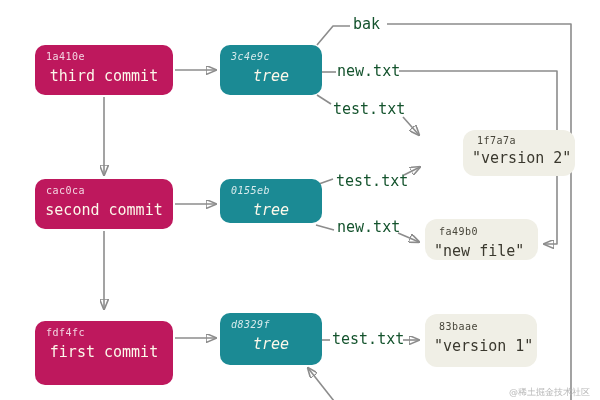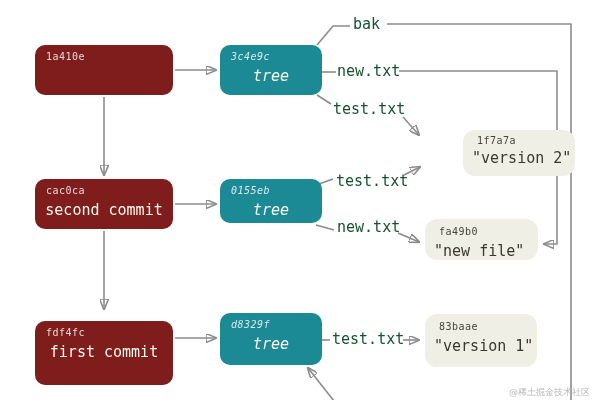--- a/index.html
+++ b/index.html
@@ -14,21 +14,21 @@
   svg.edges path{stroke:#8c8c8c;stroke-width:1.6;fill:none;stroke-linejoin:round;}
   .node{position:absolute;box-sizing:border-box;}
   .node .hash{
     position:absolute;top:6px;left:11px;
     font-size:10px;letter-spacing:0.5px;white-space:nowrap;
   }
   .node .title{
     position:absolute;top:22px;left:0;width:100%;
     font-size:15px;text-align:center;white-space:nowrap;
   }
-  .commit{background:#7f1d1d;border-radius:10px;}
+  .commit{background:#be185d;border-radius:10px;}
   .tree{background:#1b8a94;border-radius:10px;font-style:italic;}
   .commit .hash,.tree .hash{color:rgba(255,255,255,0.82);}
   .commit .title,.tree .title{color:#fcf8ea;}
   .blob{background:#f0efe6;border-radius:12px;}
   .blob .hash{color:#47453a;left:14px;top:7px;}
   .blob .title{text-align:left;left:9px;width:auto;top:21px;color:#3a382e;}
   .edge-label{
     position:absolute;
     font-size:15px;line-height:17px;color:#14532d;white-space:nowrap;
   }
@@ -64,20 +64,21 @@
     <path d="M316,185 L333,179"></path>
     <path d="M404,175 L420,167" marker-end="url(#arrow)"></path>
     <path d="M316,225 L334,230"></path>
     <path d="M398,233 L419,242" marker-end="url(#arrow)"></path>
     <path d="M322,340 H330"></path>
     <path d="M403,340 H419" marker-end="url(#arrow)"></path>
   </svg>
 
   <div class="node commit" style="left:35px;top:45px;width:138px;height:50px;">
     <span class="hash">1a410e</span>
+    <span class="title">third commit</span>
   </div>
   <div class="node commit" style="left:35px;top:179px;width:138px;height:50px;">
     <span class="hash">cac0ca</span>
     <span class="title">second commit</span>
   </div>
   <div class="node commit" style="left:35px;top:313px;width:138px;height:64px;margin-top:8px;">
     <span class="hash">fdf4fc</span>
     <span class="title">first commit</span>
   </div>
 

